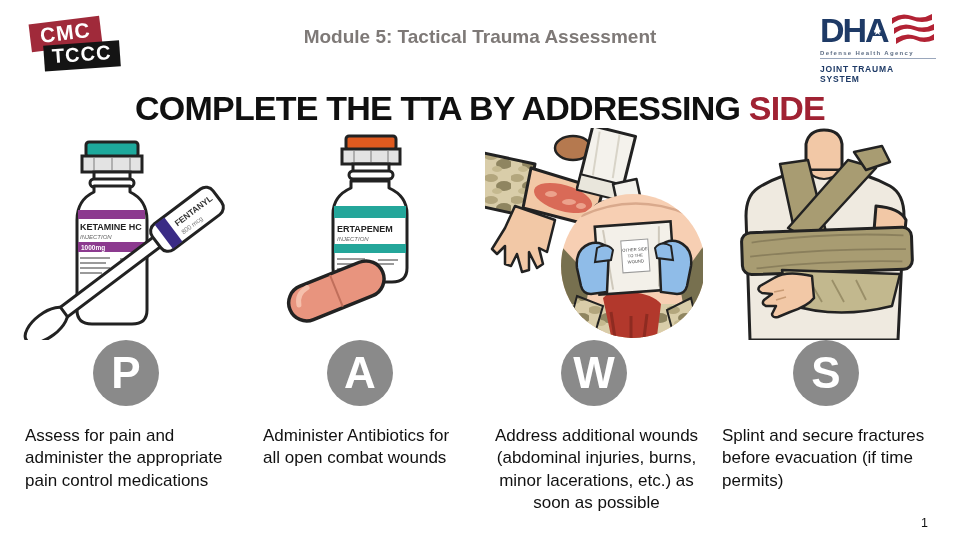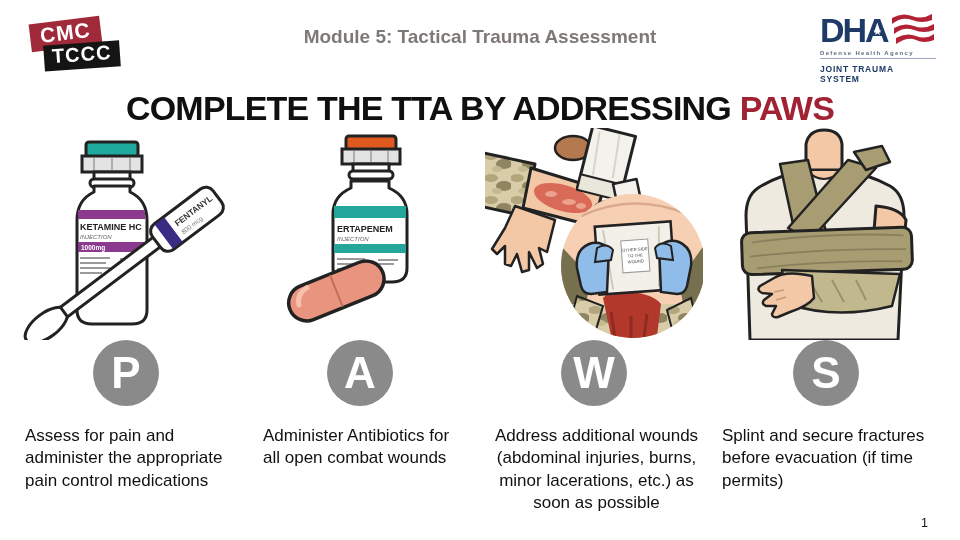--- a/index.html
+++ b/index.html
@@ -66,21 +66,21 @@
       <svg class="dha-flag" width="44" height="32" viewBox="0 0 44 32">
         <path d="M2,6 Q12,0 22,4 T42,2 L42,8 Q32,12 22,8 T2,12 Z" fill="#B22234"></path>
         <path d="M4,16 Q14,10 24,14 T44,12 L44,18 Q34,22 24,18 T4,22 Z" fill="#B22234"></path>
         <path d="M6,26 Q16,20 26,24 T44,22 L44,28 Q34,32 26,28 T6,32 Z" fill="#B22234"></path>
       </svg>
     </div>
     <div class="dha-agency">Defense Health Agency</div>
     <div class="dha-system">JOINT TRAUMA SYSTEM</div>
   </div>
 
-  <h1 class="main-title"><span>COMPLETE THE TTA BY ADDRESSING </span><span class="hl">PAWS</span></h1>
+  <h1 class="main-title"><span>COMPLETE THE TTA BY ADDRESSING </span><span class="hl">SIDE</span></h1>
 
   <div class="col col-1">
     <div class="illus">
       <svg width="232" height="212" viewBox="0 0 232 212">
 
         <rect x="76" y="14" width="52" height="15" rx="3" fill="#1DA99C" stroke="#222" stroke-width="3"></rect>
         <rect x="72" y="28" width="60" height="16" fill="#E3E3E3" stroke="#222" stroke-width="3"></rect>
         <line x1="84" y1="30" x2="84" y2="42" stroke="#AFAFAF" stroke-width="2"></line>
         <line x1="102" y1="30" x2="102" y2="42" stroke="#AFAFAF" stroke-width="2"></line>
         <line x1="120" y1="30" x2="120" y2="42" stroke="#AFAFAF" stroke-width="2"></line>

